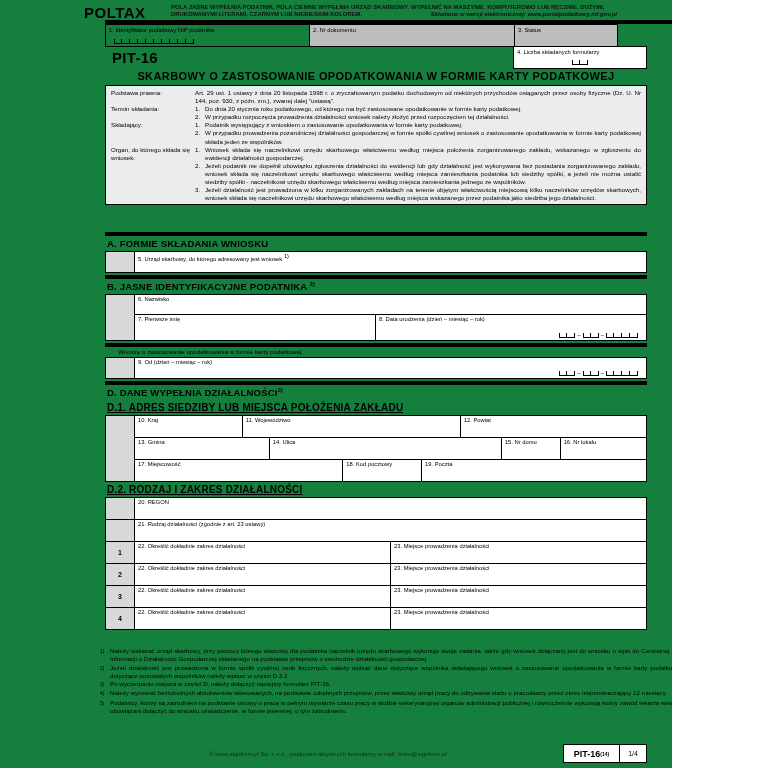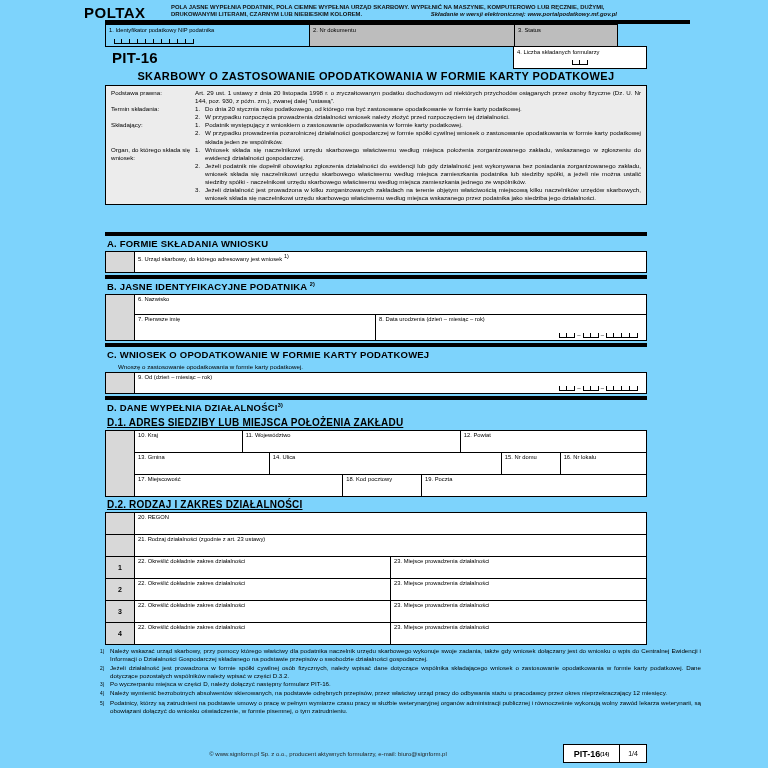--- a/index.html
+++ b/index.html
@@ -1,17 +1,17 @@
 <!DOCTYPE html>
 <html><head>
 <meta charset="utf-8">
 <style>
   * { box-sizing: border-box; margin: 0; padding: 0; }
   html,body { background:#fff; }
-  .page { position:relative; width:768px; height:768px; background:#7dd3fc;
+  .page { position:relative; width:672px; height:768px; background:#15803d;
           font-family:"Liberation Sans", sans-serif; color:#000; overflow:hidden; }
 
   
   .brand { position:absolute; left:84px; top:4px; font-size:15px; font-weight:bold; letter-spacing:.5px; }
   .top-note { position:absolute; left:171px; top:4px; width:446px; font-size:5.9px; line-height:7px; font-weight:bold; color:#111; }
   .note-row2 { display:flex; justify-content:space-between; }
   .note-efiling { font-style:italic; }
   .bar-top { position:absolute; left:105px; top:20px; width:585px; height:4px; background:#000; }
 
   .hdr-row { position:absolute; left:105px; top:24px; display:flex; height:23px; }
@@ -249,21 +249,20 @@
                   </span>
                 </span>
             </div>
           </div>
         </div>
       </div>
     </div>
 
     <div class="section">
       <div class="sec-bar"></div>
-      <div class="sec-title">C. WNIOSEK O OPODATKOWANIE W FORMIE KARTY PODATKOWEJ</div>
       <div class="c-intro">Wnoszę o zastosowanie opodatkowania w formie karty podatkowej.</div>
       <div class="sbox">
         <div class="sbox-gutter"></div>
         <div class="sbox-fields">
           <div class="frow">
             <div class="fcell h20">
               <span class="flabel">9. Od (dzień – miesiąc – rok)</span>
               <span class="comb abs-br">
                   <span class="comb-group">
                     <span class="comb-cell"></span>

